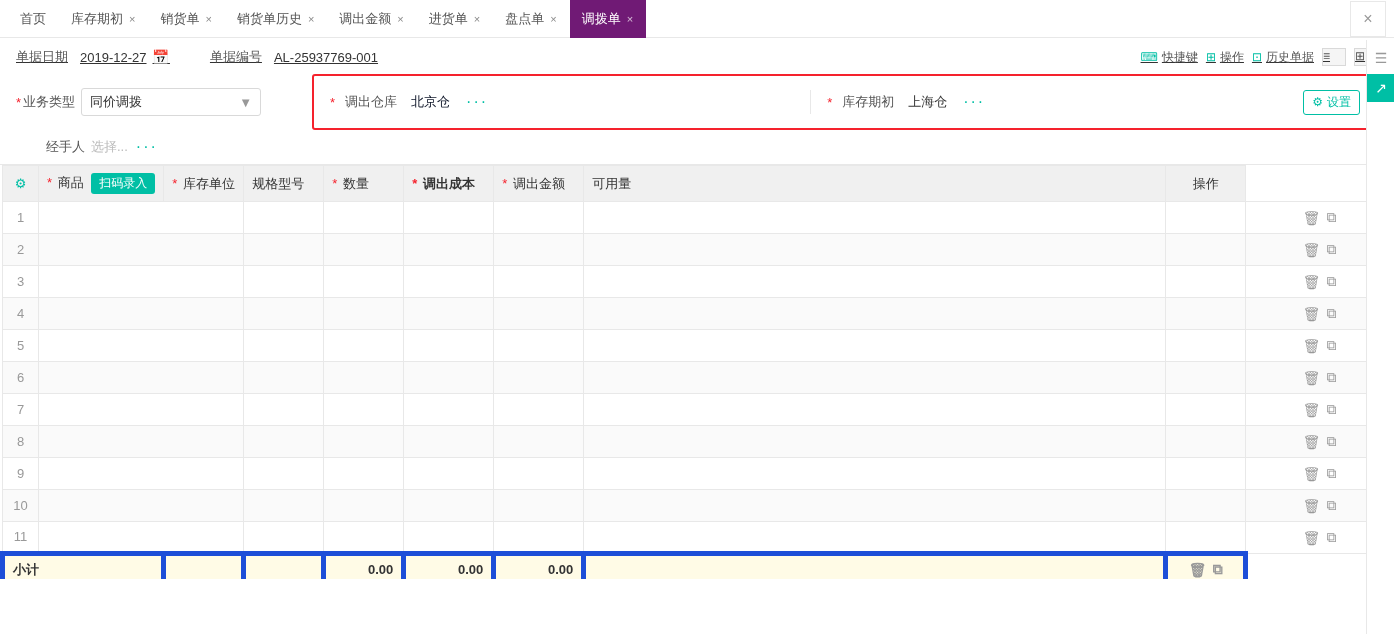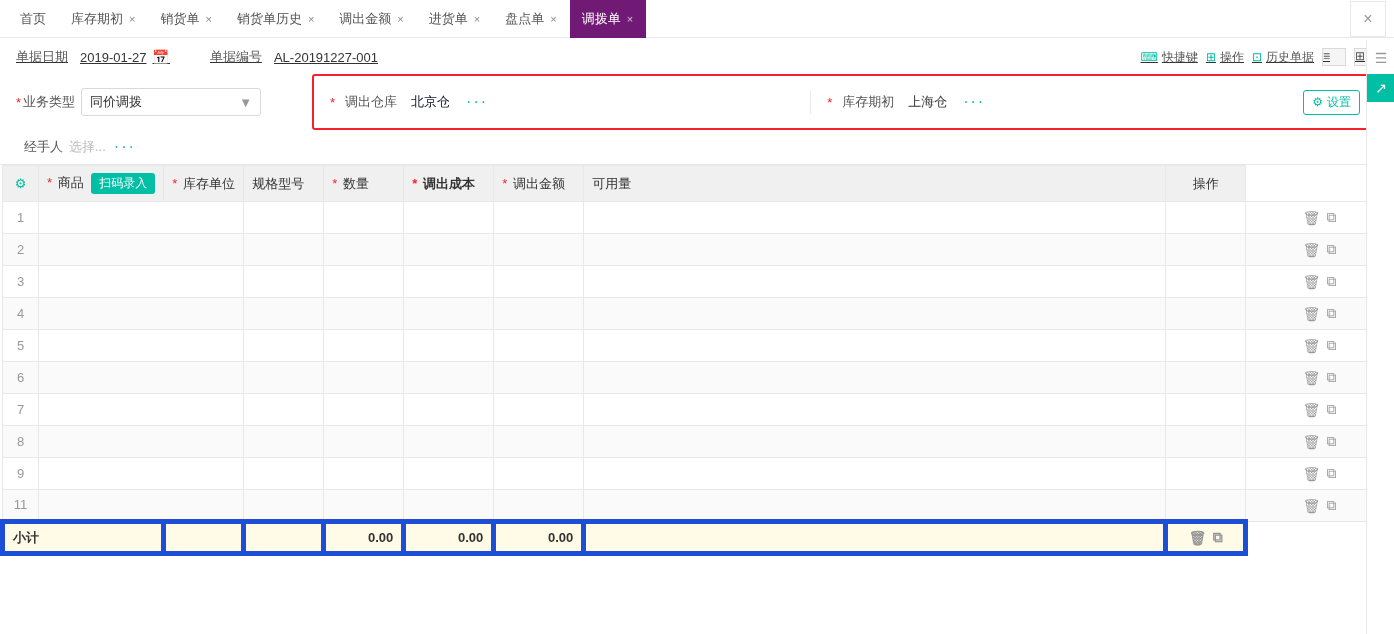--- a/index.html
+++ b/index.html
@@ -141,20 +141,21 @@
       font-size: 12px;
       white-space: nowrap;
       margin-left: 12px;
     }
 
     
     .person-row {
       display: flex;
       align-items: flex-end;
       margin-top: 4px;
+      margin-left: 22px;
     }
     .person-select {
       color: #bbb;
       cursor: pointer;
     }
     .person-dots {
       color: #00bfa5;
       cursor: pointer;
       margin-left: 8px;
       font-size: 16px;
@@ -308,26 +309,26 @@
   <div class="tab-bar-spacer"></div>
   <div class="tab-bar-close">×</div>
 </div>
 
 <div class="form-area">
 
   <div class="form-row-top">
     <div class="form-left">
       <div class="date-field">
         <span class="field-label">单据日期</span>
-        <span class="field-value">2019-01-27</span>
+        <span class="field-value">2019-12-27</span>
         <span class="calendar-icon">📅</span>
       </div>
       <div style="display:flex;align-items:center;gap:6px;margin-left:20px;">
         <span class="field-label">单据编号</span>
-        <span class="field-value">AL-20191227-001</span>
+        <span class="field-value">AL-25937769-001</span>
       </div>
     </div>
     <div class="form-right">
       <span class="toolbar-btn">
         <span style="color:#00bfa5;">⌨</span>
         <span>快捷键</span>
       </span>
       <span class="toolbar-btn">
         <span style="color:#00bfa5;">⊞</span>
         <span>操作</span>
@@ -541,20 +542,36 @@
     <td></td>
     <td>
       <div class="action-cell">
         <span class="action-icon" title="删除">🗑</span>
         <span class="action-icon copy" title="复制">⧉</span>
       </div>
     </td>
   </tr>
         <tr>
     <td class="row-num">9</td>
+    <td colspan="2" style=""></td>
+    <td></td>
+    <td></td>
+    <td></td>
+    <td></td>
+    <td></td>
+    <td></td>
+    <td>
+      <div class="action-cell">
+        <span class="action-icon" title="删除">🗑</span>
+        <span class="action-icon copy" title="复制">⧉</span>
+      </div>
+    </td>
+  </tr>
+        <tr>
+    <td class="row-num">10</td>
     <td colspan="2" style=""></td>
     <td></td>
     <td></td>
     <td></td>
     <td></td>
     <td></td>
     <td></td>
     <td>
       <div class="action-cell">
         <span class="action-icon" title="删除">🗑</span>

